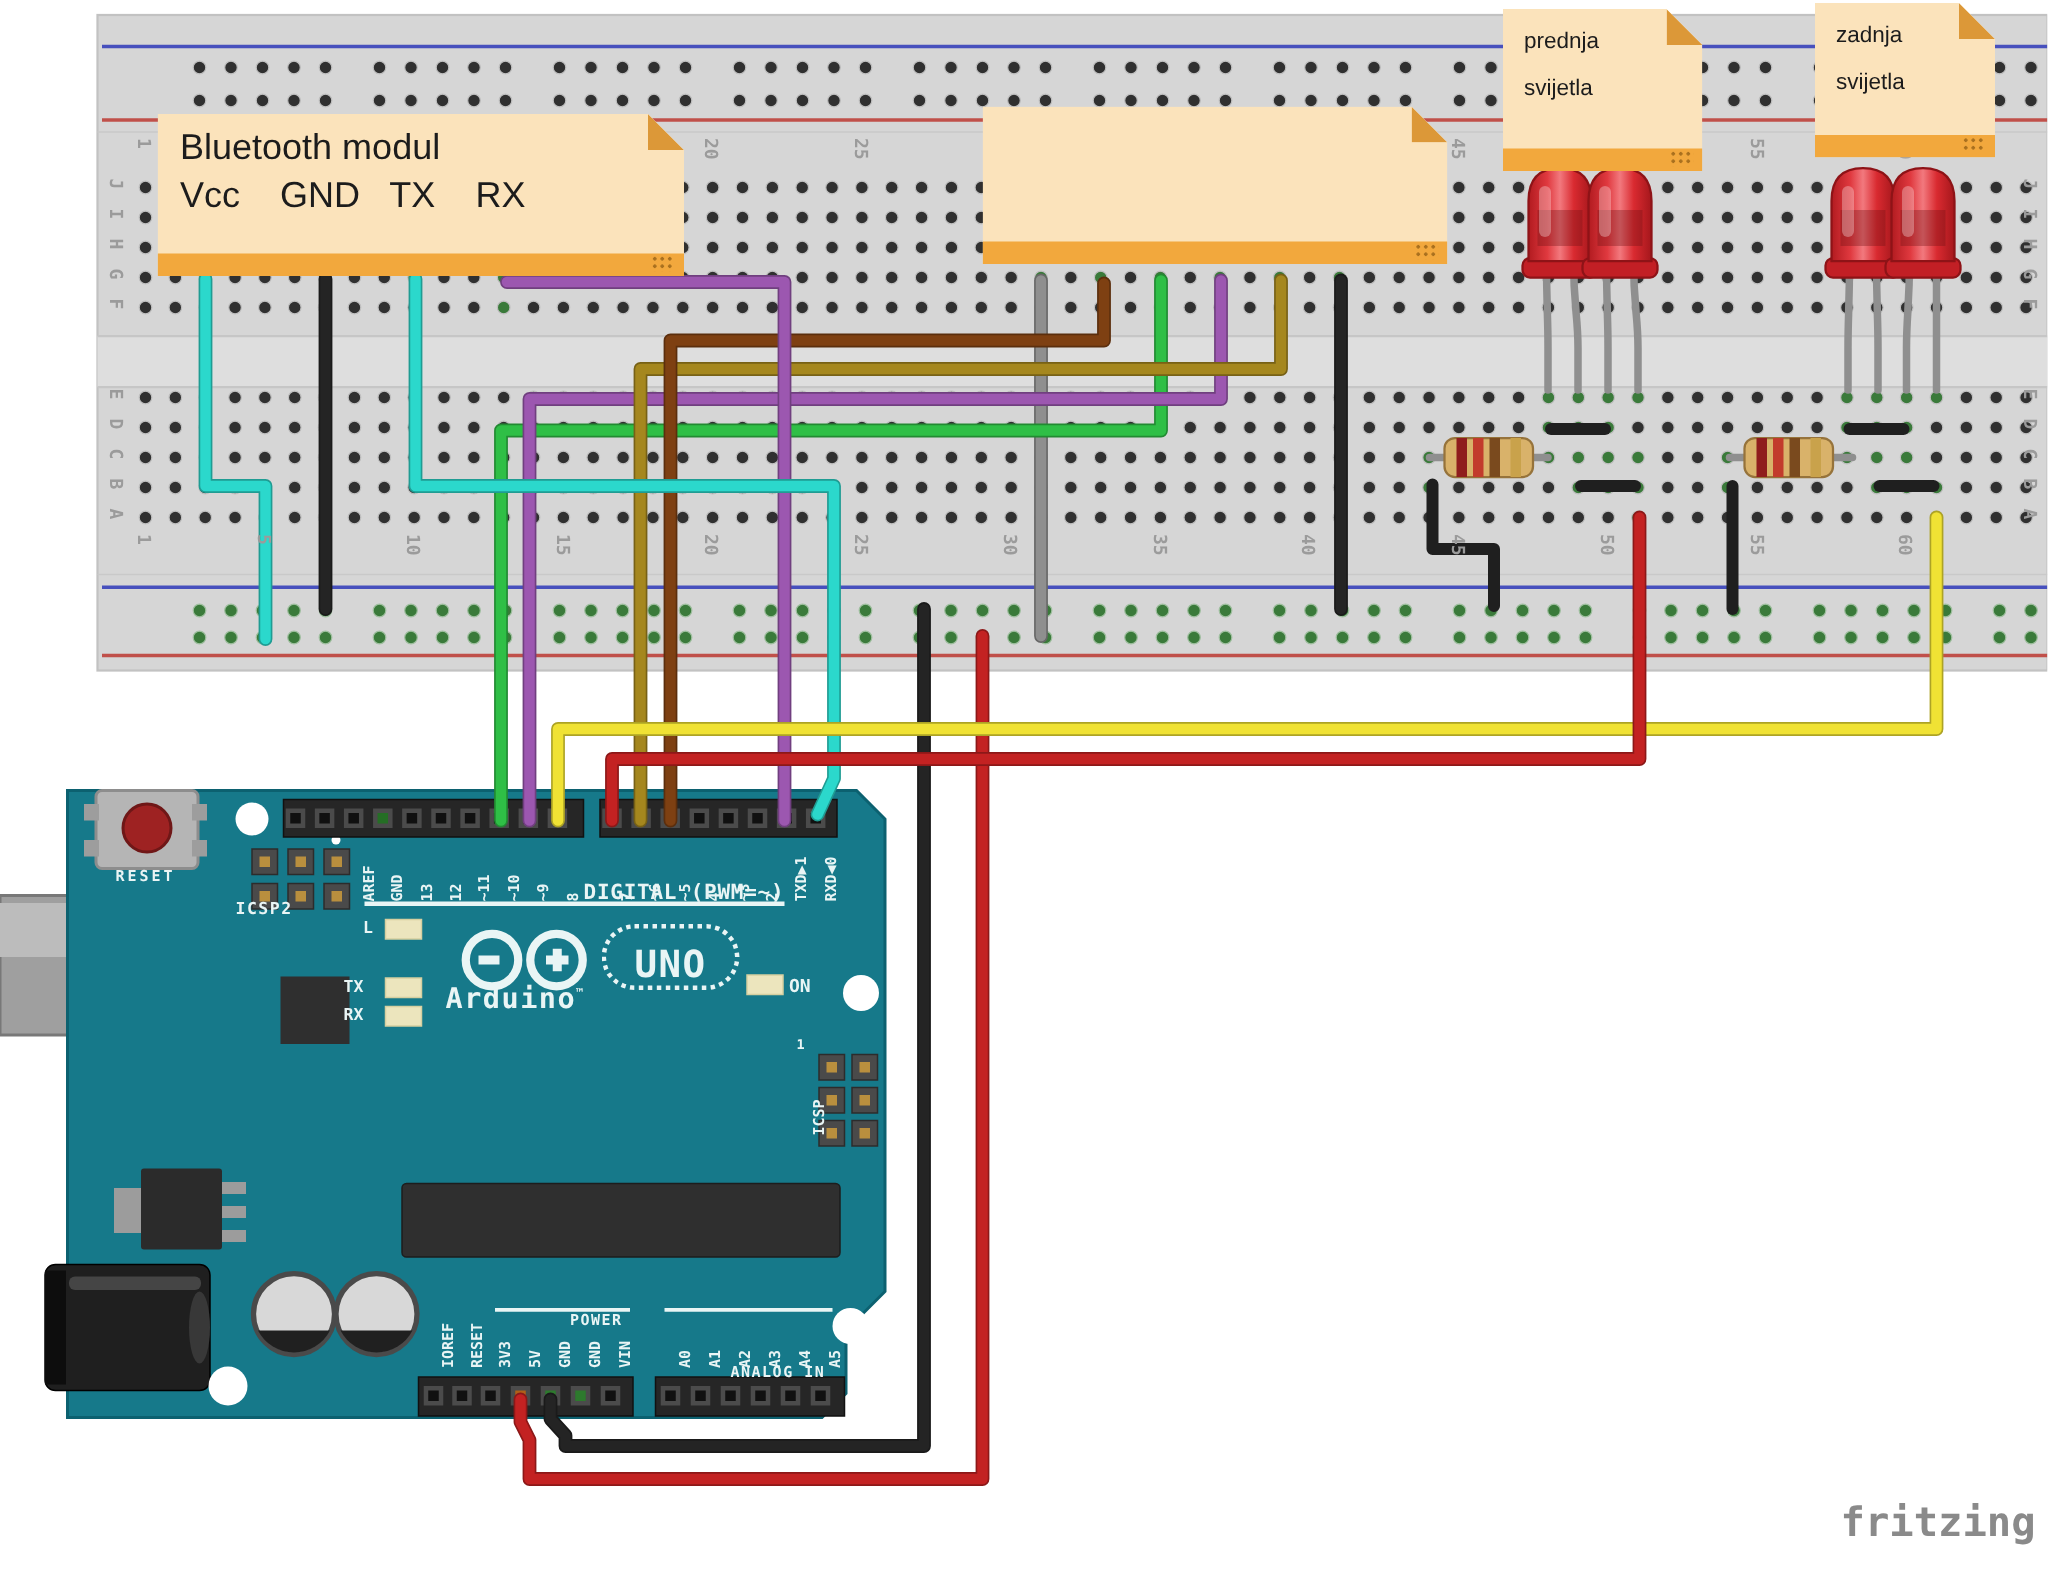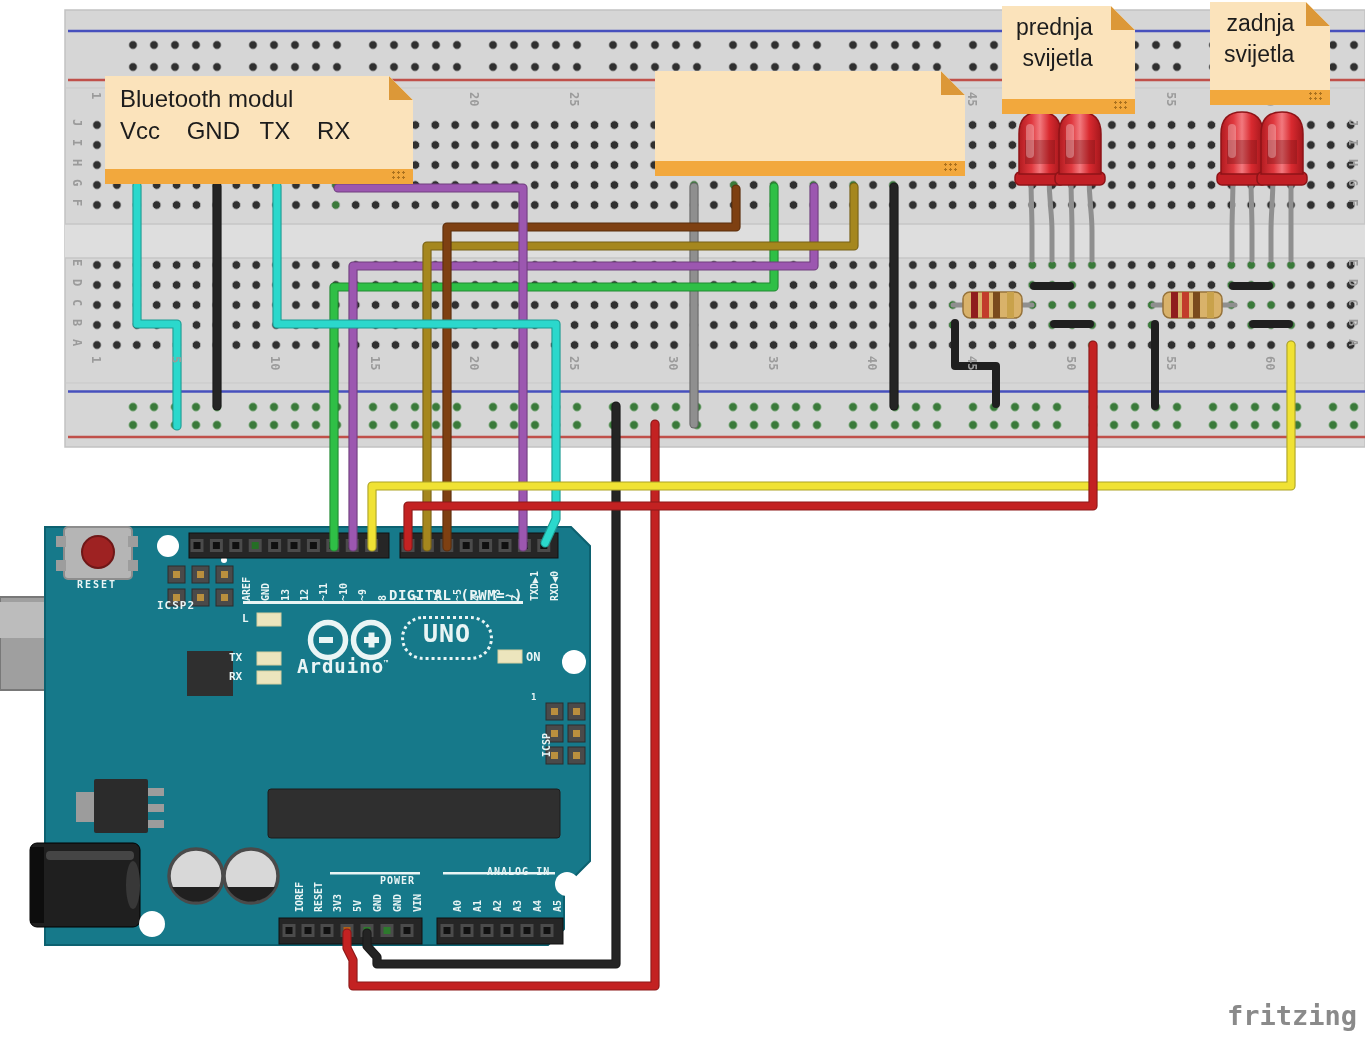--- a/index.html
+++ b/index.html
@@ -9,33 +9,33 @@
   
   .note{position:absolute;background:var(--note-fill,#FBE3BB);color:#1c1c1c;
         clip-path:polygon(0 0,calc(100% - 24px) 0,100% 24px,100% 100%,0 100%);}
   .note .fold{position:absolute;top:0;right:0;width:24px;height:24px;
         background:var(--note-fold,#DC9838);clip-path:polygon(0 0,100% 100%,0 100%);}
   .note .bar{position:absolute;bottom:0;left:0;right:0;height:15px;background:var(--note-bar,#F2A83D);}
   .note .grip{position:absolute;right:6px;bottom:3px;width:16px;height:11px;
         background-image:radial-gradient(circle,rgba(96,56,0,.5) 1.1px,transparent 1.3px);
         background-size:5px 5px;}
   .note .txt{position:absolute;left:15px;top:7px;font-size:24px;line-height:32px;white-space:pre;}
-  .note.small .txt{font-size:23px;line-height:31px;left:14px;top:6px;text-align:right;}
+  .note.small .txt{font-size:15px;line-height:31px;left:14px;top:6px;}
   
   .bb-num,.bb-letter{position:absolute;color:#9b9b9b;font-size:12px;font-weight:bold;
         font-family:"DejaVu Sans Mono",monospace;white-space:nowrap;
         transform:rotate(90deg);transform-origin:left top;}
   
   .silk{position:absolute;color:var(--silk,#E9F5F5);font-family:"DejaVu Sans Mono",monospace;
         font-weight:bold;white-space:nowrap;}
   .pinlbl{position:absolute;color:var(--silk,#E9F5F5);font-family:"DejaVu Sans Mono",monospace;
         font-weight:bold;font-size:10px;white-space:nowrap;
         transform:rotate(-90deg);transform-origin:left top;}
   .uno-box{position:absolute;left:401px;top:616px;width:92px;height:44px;border:3px dotted var(--silk,#E9F5F5);
-        border-radius:22px;display:flex;align-items:flex-start;justify-content:center;box-sizing:border-box;}
+        border-radius:22px;display:flex;align-items:flex-end;justify-content:center;box-sizing:border-box;}
   .uno-box span{font-family:"DejaVu Sans Mono",monospace;font-weight:bold;font-size:25px;color:var(--silk,#E9F5F5);letter-spacing:1px;}
   .brand{position:absolute;left:297px;top:655px;font-family:"DejaVu Sans Mono",monospace;
         font-weight:bold;font-size:19px;color:var(--silk,#E9F5F5);letter-spacing:1px;}
   .brand sup{font-size:8px;}
   .watermark{position:absolute;left:1227px;top:1000px;font-family:"DejaVu Sans Mono",monospace;
         font-weight:bold;font-size:27px;color:#8a8a8a;letter-spacing:0px;}
 </style>
 </head>
 <body>
 
@@ -1205,25 +1205,25 @@
   <div class="silk" style="left:389px;top:587px;font-size:14px;letter-spacing:0.5px;">DIGITAL (PWM=~)</div>
   <div class="silk" style="left:242px;top:612px;font-size:11px;">L</div>
   <div class="silk" style="left:229px;top:651px;font-size:11px;text-align:center;">TX</div>
   <div class="silk" style="left:229px;top:670px;font-size:11px;">RX</div>
   <div class="silk" style="left:526px;top:650px;font-size:12px;">ON</div>
   <div class="brand"><span>Arduino</span><sup>™</sup></div>
   <div class="uno-box">
       <span>UNO</span>
     </div>
   <div class="silk" style="left:380px;top:875px;font-size:10px;letter-spacing:1px;">POWER</div>
-  <div class="silk" style="left:487px;top:866px;font-size:10px;letter-spacing:1px;">ANALOG IN</div>
+  <div class="silk" style="left:487px;top:910px;font-size:10px;letter-spacing:1px;">ANALOG IN</div>
   <div class="pinlbl" style="left:541px;top:757px;">ICSP</div>
   <div class="silk" style="left:531px;top:692px;font-size:9px;">1</div>
 
-  <div class="note" id="note-bt" style="left:105px;top:76px;width:308px;height:108px;">
+  <div class="note" id="note-bt" style="left:105px;top:76px;width:308px;height:108px;padding-left:43px;">
     <div class="txt"><span>Bluetooth modul</span><br><span>Vcc    GND   TX    RX</span></div>
     <div class="bar"></div>
     <div class="grip"></div>
     <div class="fold"></div>
   </div>
 
   <div class="note" id="note-relay" style="left:655px;top:71px;width:310px;height:105px;">
     <div class="bar"></div>
     <div class="grip"></div>
     <div class="fold"></div>

